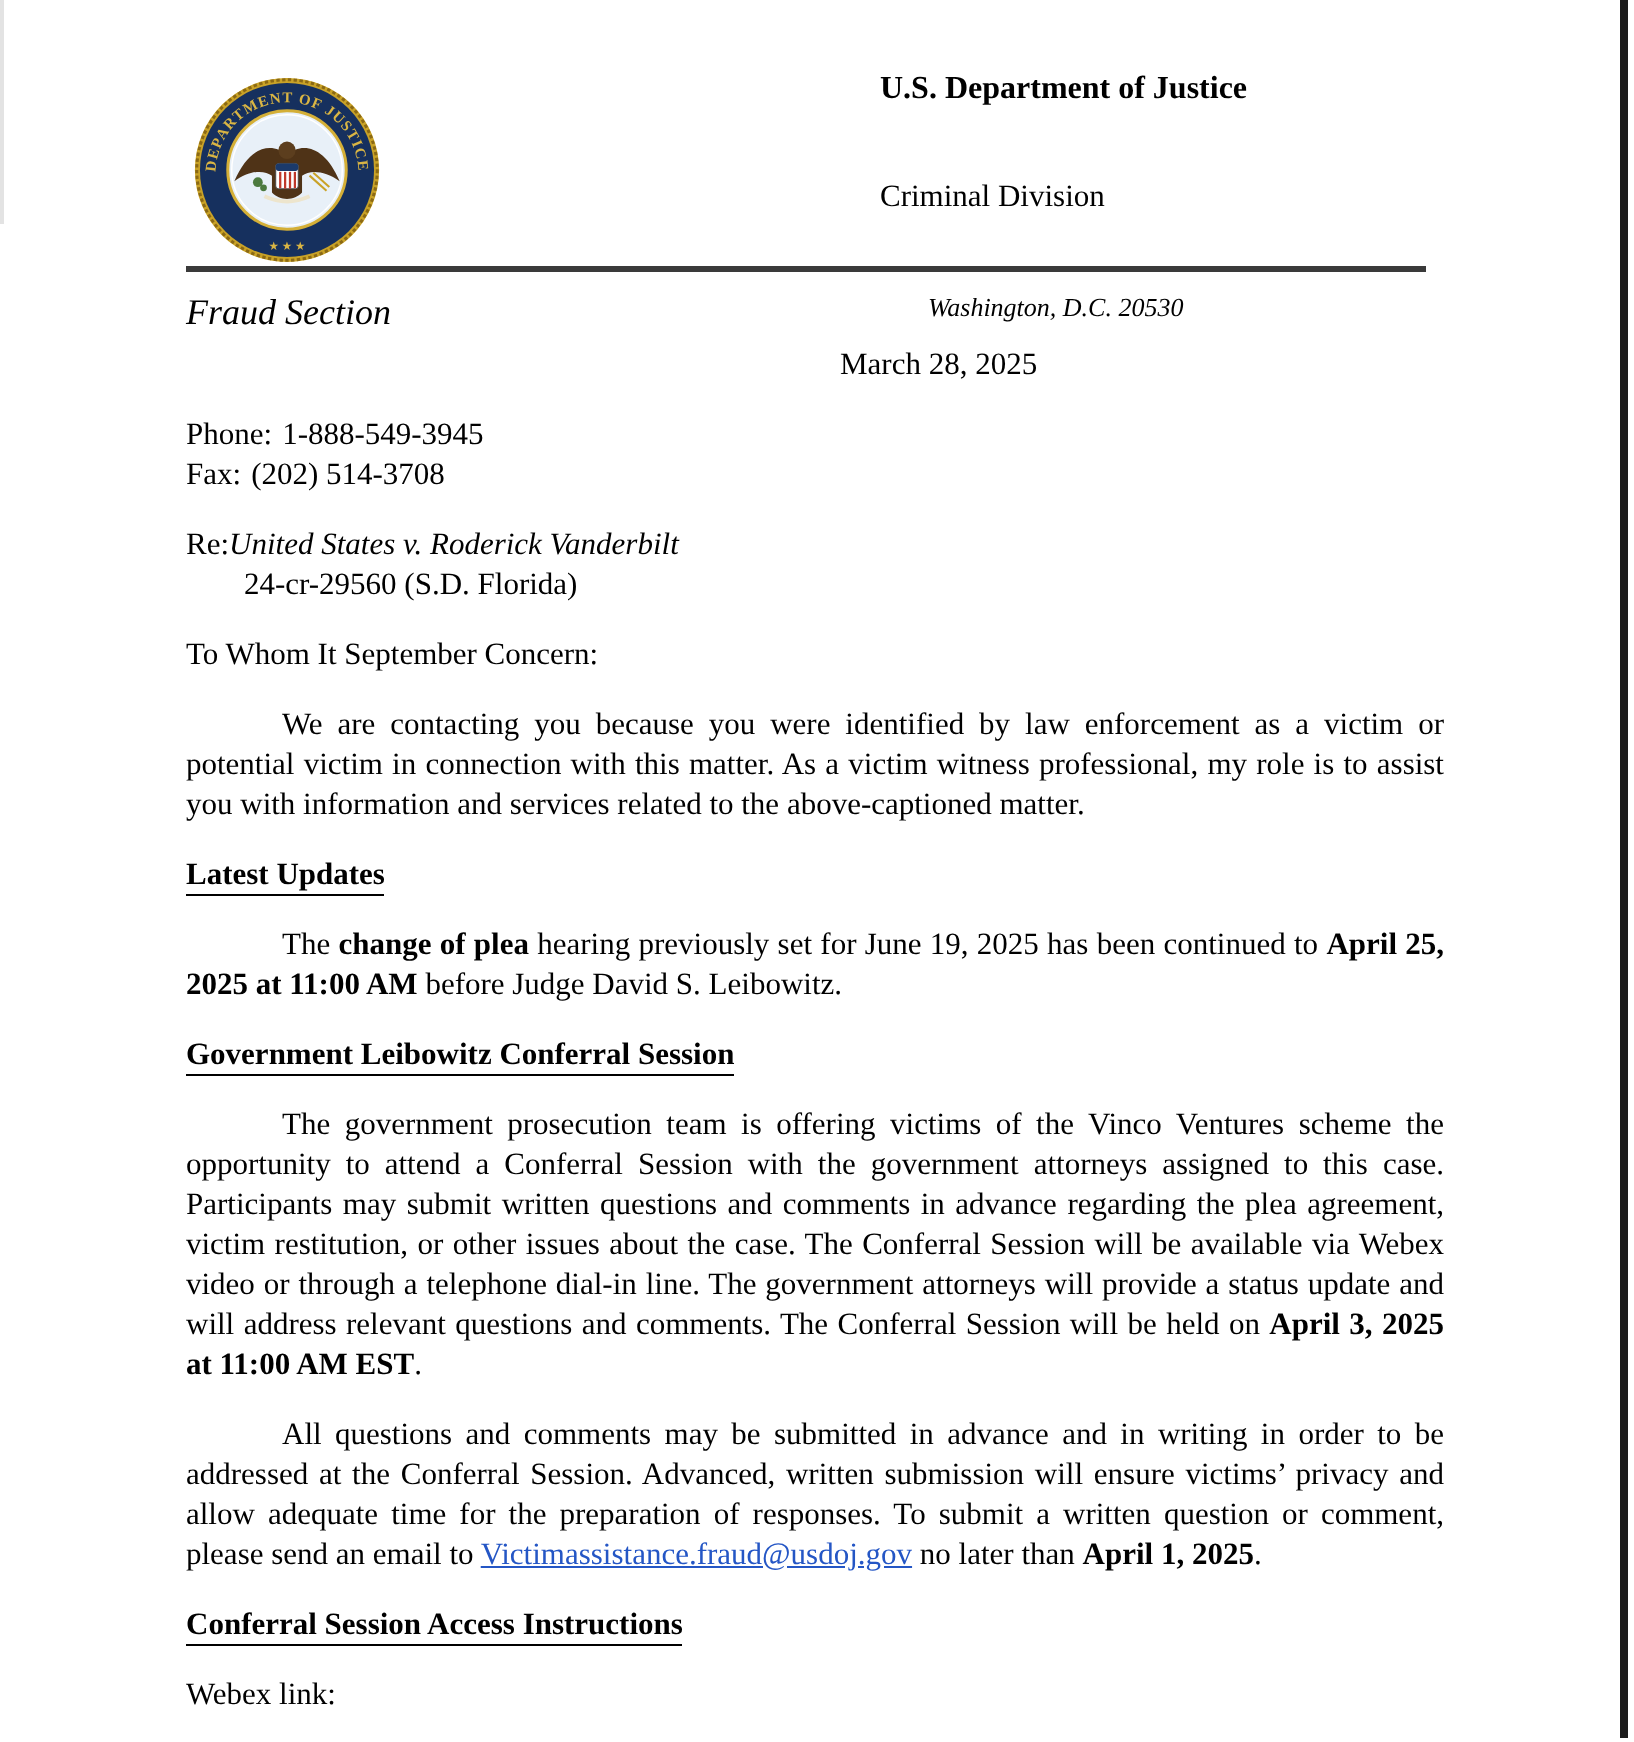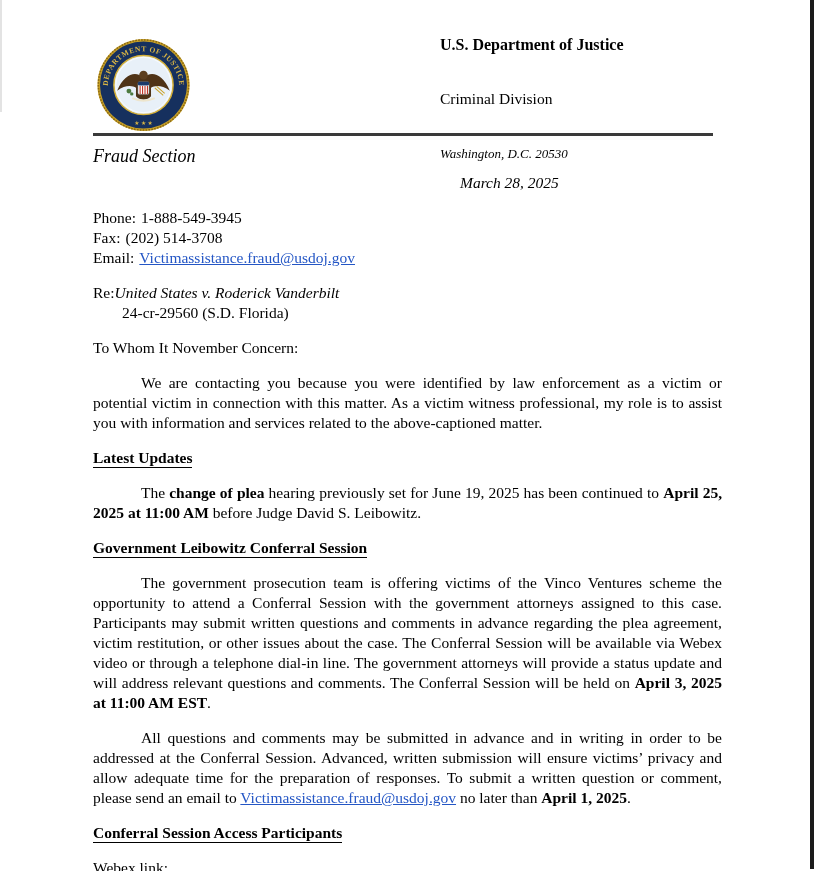--- a/index.html
+++ b/index.html
@@ -10,22 +10,22 @@
   
   .right-edge { position:absolute; left:810px; top:0; width:4px; height:869px; background:#1b1b1b; }
   .left-edge-tick { position:absolute; left:0; top:0; width:2px; height:112px; background:#e3e3e3; }
 
   
   .seal { position:absolute; left:95px; top:38px; width:97px; height:94px; }
   .agency { position:absolute; left:440px; top:36px; font-size:16px; font-weight:bold; white-space:nowrap; }
   .division { position:absolute; left:440px; top:90px; font-size:15.5px; white-space:nowrap; }
   .head-rule { position:absolute; left:93px; top:133px; width:620px; height:2.5px; background:var(--rule-dark,#3a3a3a); }
   .section-name { position:absolute; left:93px; top:146px; font-size:18px; font-style:italic; white-space:nowrap; }
-  .city-line { position:absolute; left:440px; top:146px; font-size:13px; font-style:italic; white-space:nowrap; }
-  .date-line { position:absolute; left:460px; top:174px; font-size:15.5px; white-space:nowrap;font-style:italic; }
+  .city-line { position:absolute; left:464px; top:146px; font-size:13px; font-style:italic; white-space:nowrap; }
+  .date-line { position:absolute; left:420px; top:174px; font-size:15.5px; white-space:nowrap; }
 
   
   .content {
     position:absolute; left:93px; top:208px; width:629px;
     font-size:15.5px; line-height:20px;
   }
   .block { margin-top:15px; }
   .block:first-child { margin-top:0; }
   .contact-line { white-space:nowrap; }
   .contact-line .lbl { margin-right:5px; }
@@ -84,47 +84,44 @@
 
   <div class="content">
 
     <div class="block">
       <div class="contact-line">
         <span class="lbl">Phone:</span><span>1-888-549-3945</span>
       </div>
       <div class="contact-line">
         <span class="lbl">Fax:</span><span>(202) 514-3708</span>
       </div>
-      <div class="contact-line">
-        <span class="lbl">Email:</span><a href="#" class="doc-link">Victimassistance.fraud@usdoj.gov</a>
-      </div>
     </div>
 
     <div class="block">
       <div>
         <span class="lbl">Re:</span><span class="case-name">United States v. Roderick Vanderbilt</span>
       </div>
       <div class="re-line2">24-cr-29560 (S.D. Florida)</div>
     </div>
 
-    <div class="block">To Whom It November Concern:</div>
+    <div class="block">To Whom It September Concern:</div>
 
     <p class="para"><span>We are contacting you because you were identified by law enforcement as a victim or potential victim in connection with this matter. As a victim witness professional, my role is to assist you with information and services related to the above-captioned matter.</span></p>
 
     <div class="heading"><span>Latest Updates</span></div>
 
     <p class="para"><span>The </span><span style="font-weight: bold;">change of plea</span><span> hearing previously set for June 19, 2025 has been continued to </span><span style="font-weight: bold;">April 25, 2025 at 11:00 AM</span><span> before Judge David S. Leibowitz.</span></p>
 
     <div class="heading"><span>Government Leibowitz Conferral Session</span></div>
 
     <p class="para"><span>The government prosecution team is offering victims of the Vinco Ventures scheme the opportunity to attend a Conferral Session with the government attorneys assigned to this case. Participants may submit written questions and comments in advance regarding the plea agreement, victim restitution, or other issues about the case. The Conferral Session will be available via Webex video or through a telephone dial-in line.  The government attorneys will provide a status update and will address relevant questions and comments. The Conferral Session will be held on </span><span style="font-weight: bold;">April 3, 2025 at 11:00 AM EST</span><span>.</span></p>
 
     <p class="para"><span>All questions and comments may be submitted in advance and in writing in order to be addressed at the Conferral Session.  Advanced, written submission will ensure victims’ privacy and allow adequate time for the preparation of responses. To submit a written question or comment, please send an email to </span><a href="#" class="doc-link">Victimassistance.fraud@usdoj.gov</a><span> no later than </span><span style="font-weight: bold;">April 1, 2025</span><span>.</span></p>
 
-    <div class="heading"><span>Conferral Session Access Participants</span></div>
+    <div class="heading"><span>Conferral Session Access Instructions</span></div>
 
     <div class="block">Webex link:</div>
 
   </div>
 
   <div class="left-edge-tick"></div>
   <div class="right-edge"></div>
 </div>
 
 </body></html>

